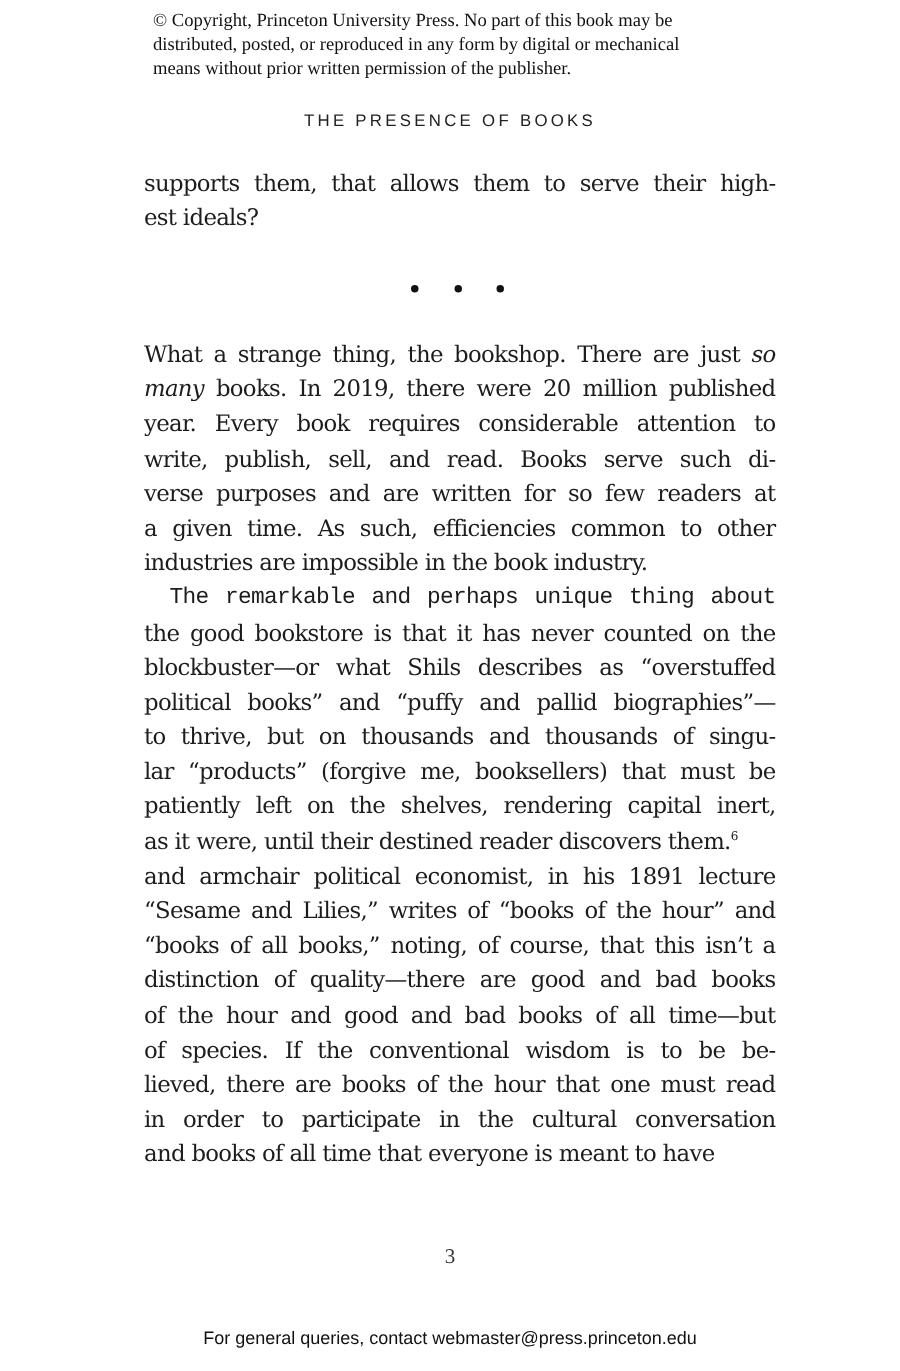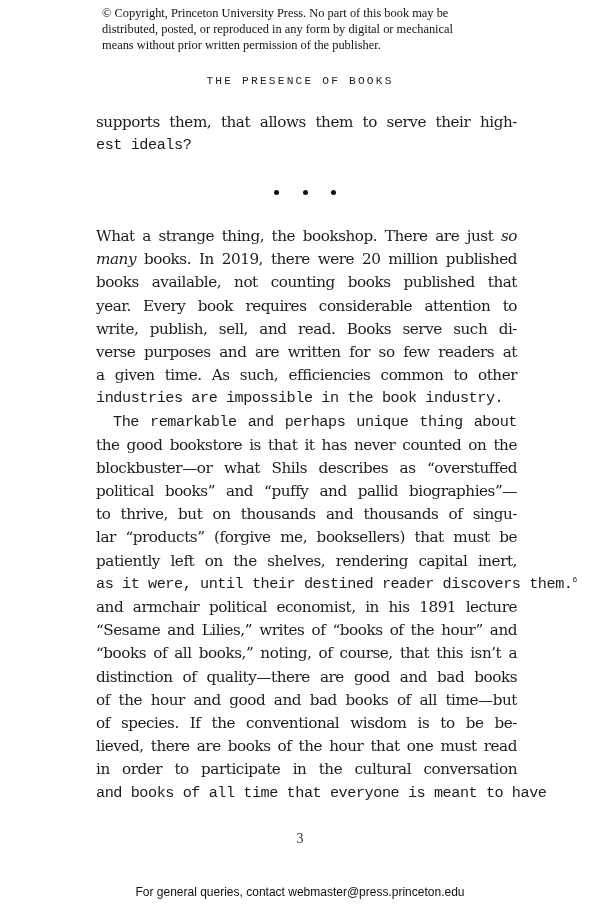--- a/index.html
+++ b/index.html
@@ -24,21 +24,21 @@
       line-height: 15.8px;
       color: #111;
       margin: 0;
     }
     .running-head {
       position: absolute;
       left: 0;
       width: 600px;
       top: 75px;
       text-align: center;
-      font-family: Liberation Mono, monospace;
+      font-family: Liberation Sans, sans-serif;
       font-size: 11.2px;
       letter-spacing: 2.2px;
       color: #222;
     }
     .body-text {
       position: absolute;
       left: 96px;
       width: 421px;
       font-family: "DejaVu Serif", serif;
       font-size: 15.2px;
@@ -49,21 +49,20 @@
       display: block;
       white-space: nowrap;
       text-align: justify;
       text-align-last: justify;
       height: 23.2px;
       line-height: 23.2px;
       letter-spacing: -0.45px;
     }
     .body-text .line.last {
       text-align-last: left;
-      font-family: Liberation Mono, monospace;
     }
     .body-text .line.indent {
       padding-left: 17px;
       font-family: Liberation Mono, monospace;
     }
     .continuation {
       top: 111px;
     }
     .section-break {
       position: absolute;
@@ -133,21 +132,20 @@
 <div class="section-break">
   <span class="dot"></span>
   <span class="dot"></span>
   <span class="dot"></span>
 </div>
 
 <div class="body-text main">
   <div>
       <span class="line">What a strange thing, the bookshop. There are just <em>so</em></span>
       <span class="line"><em>many</em> books. In 2019, there were 20 million published</span>
-      <span class="line">books available, not counting books published that</span>
       <span class="line">year. Every book requires considerable attention to</span>
       <span class="line">write, publish, sell, and read. Books serve such di-</span>
       <span class="line">verse purposes and are written for so few readers at</span>
       <span class="line">a given time. As such, efficiencies common to other</span>
       <span class="line last">industries are impossible in the book industry.</span>
     </div>
   <div>
       <span class="line indent">The remarkable and perhaps unique thing about</span>
       <span class="line">the good bookstore is that it has never counted on the</span>
       <span class="line">blockbuster—or what Shils describes as “overstuffed</span>

